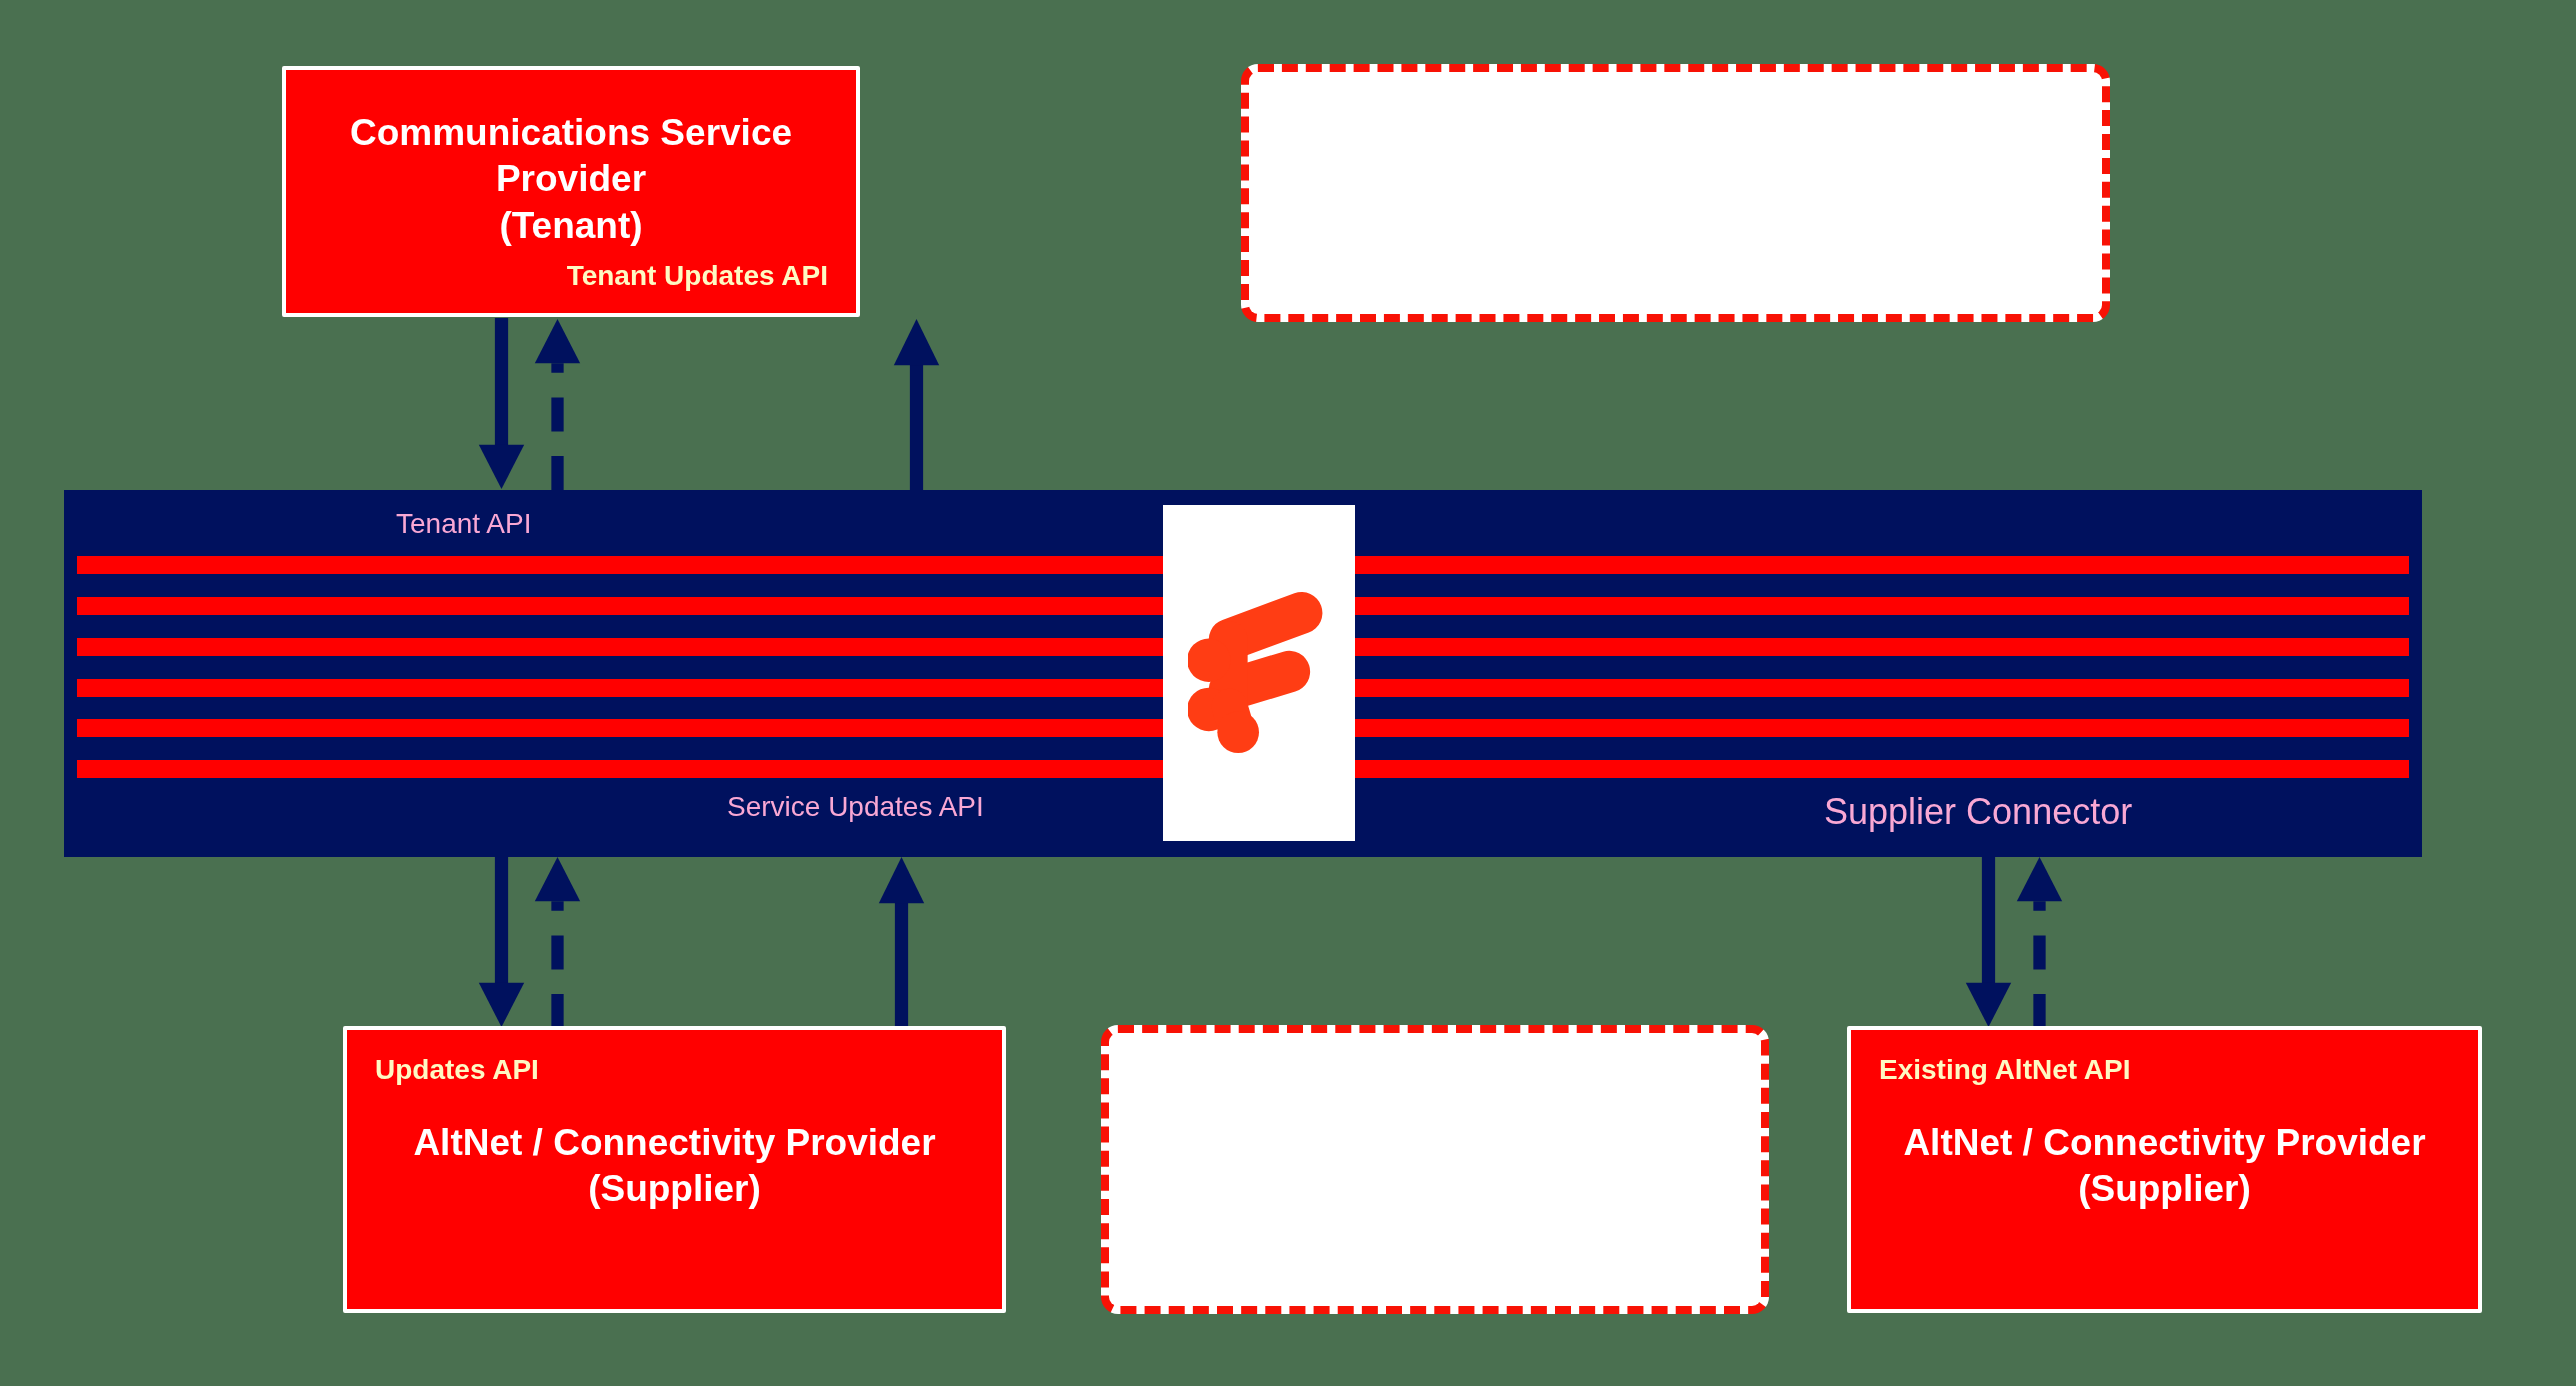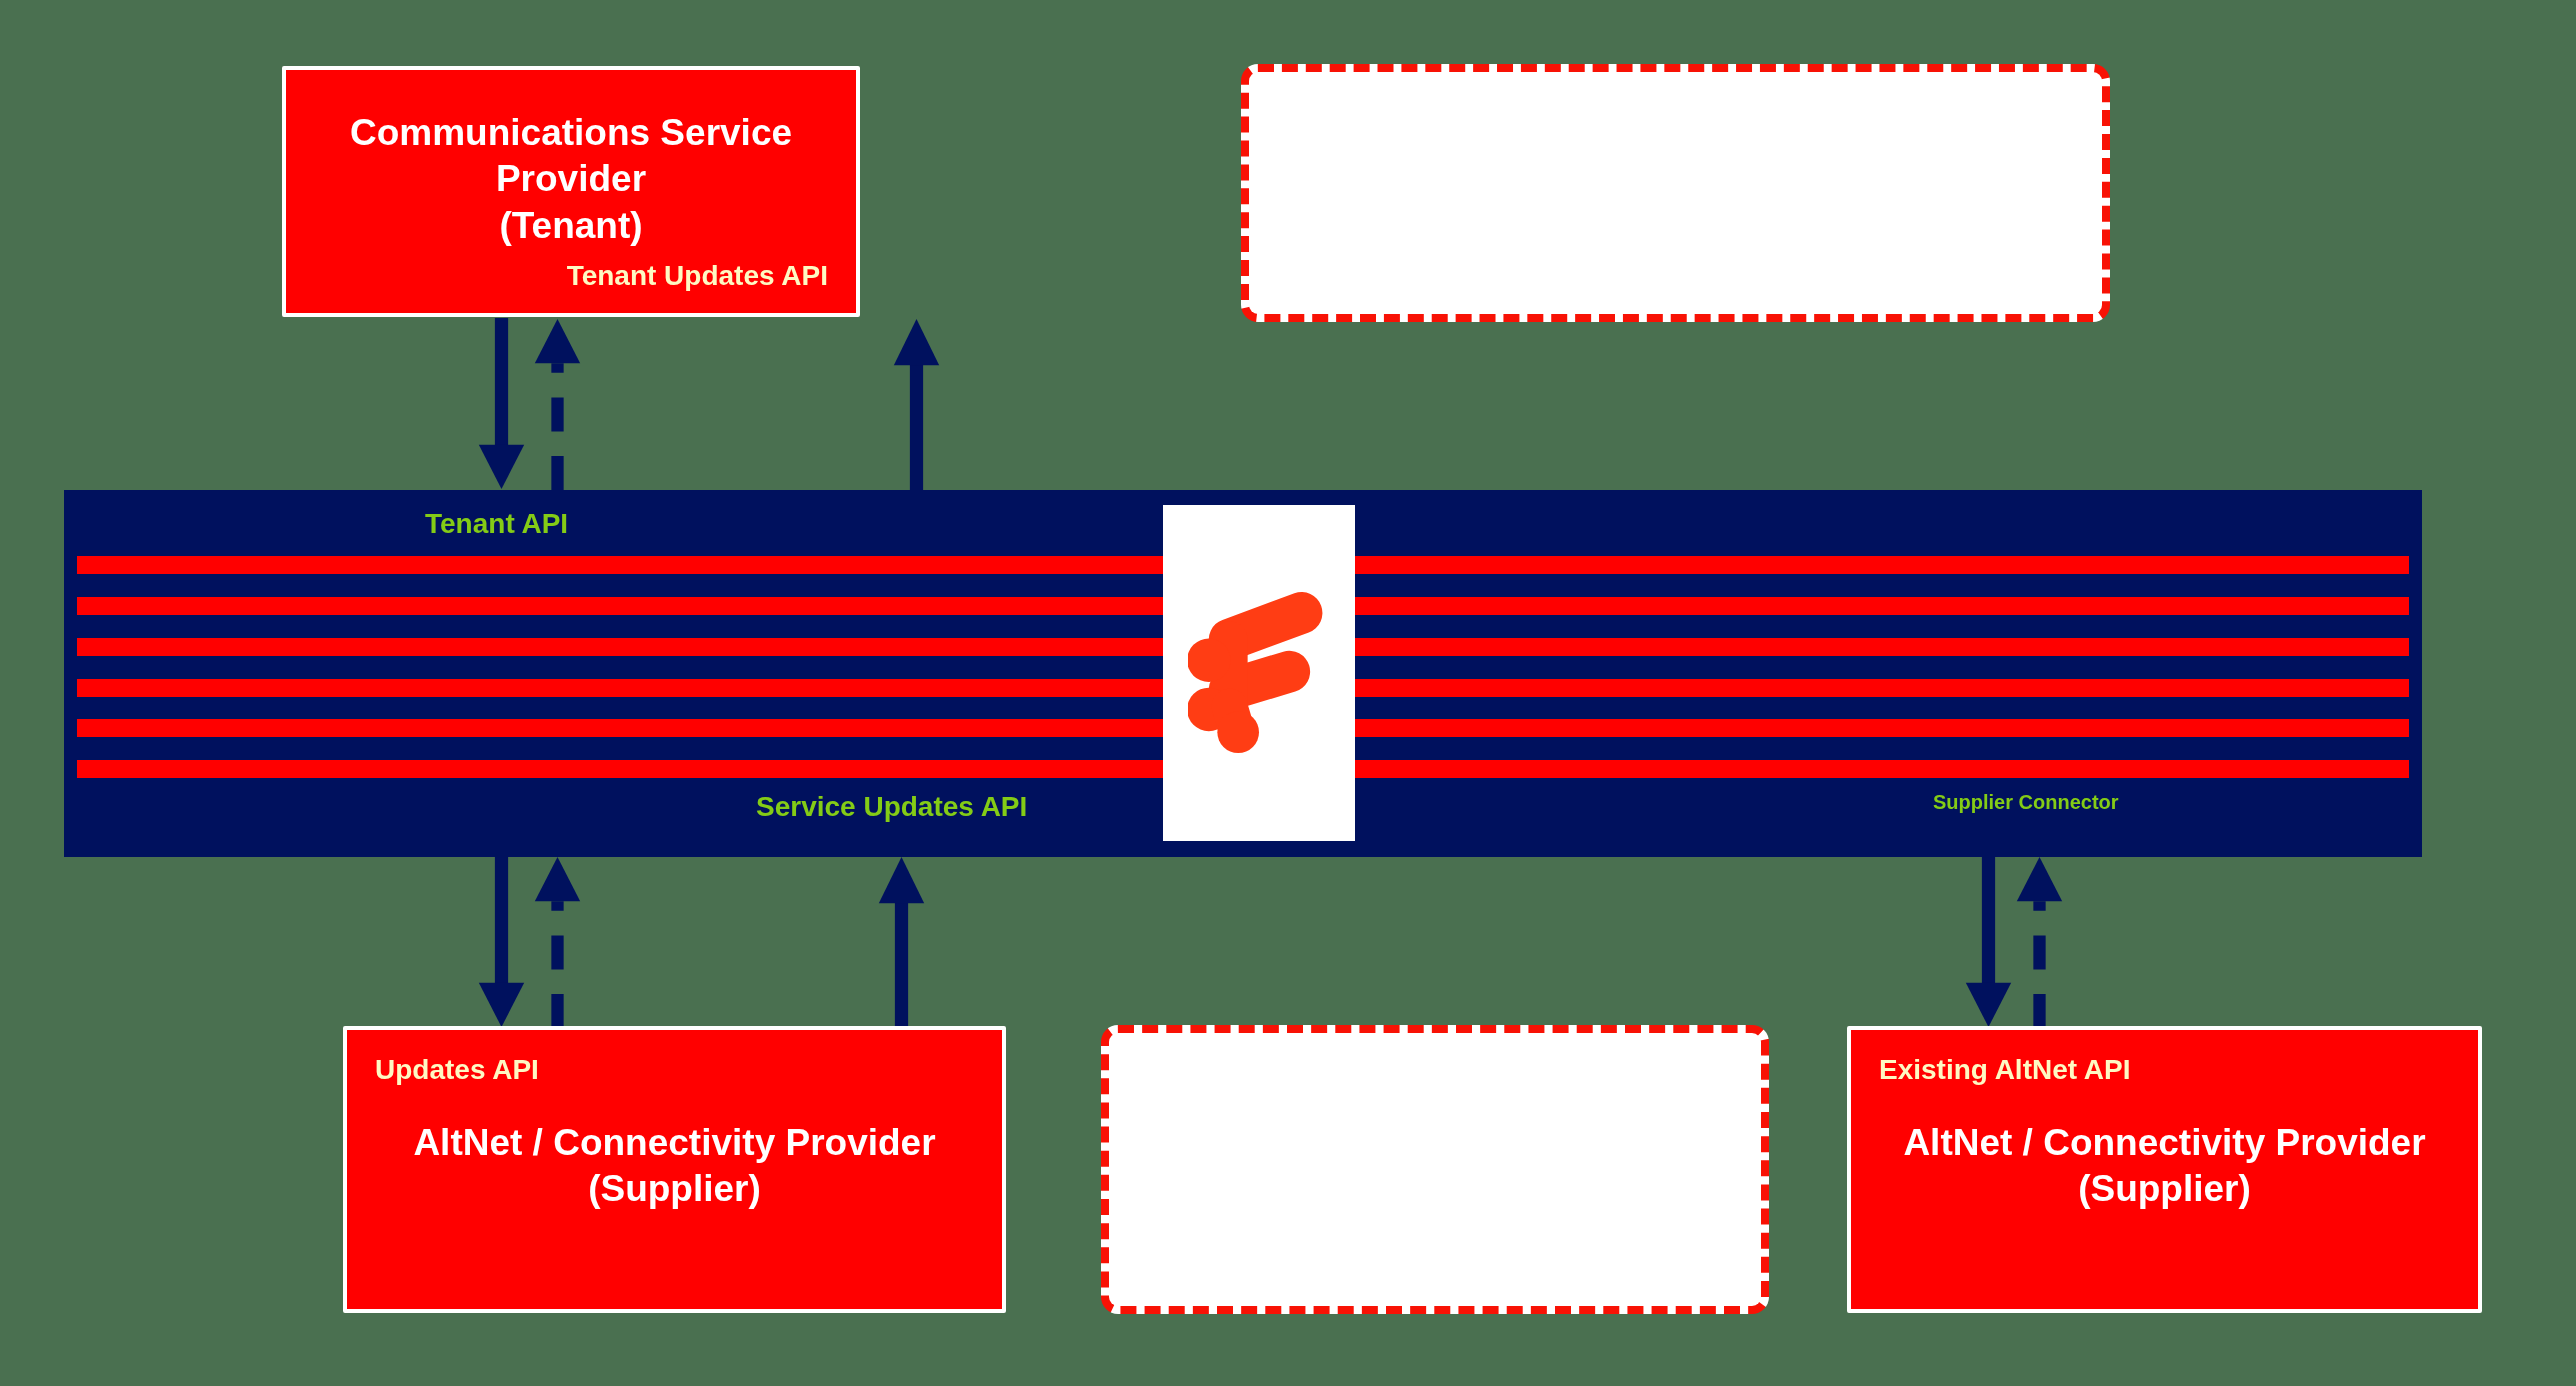--- a/index.html
+++ b/index.html
@@ -62,25 +62,24 @@
   }
   .stripe {
     position: absolute;
     left: 13.3px;
     width: 2332px;
     height: 18px;
     background: #ff0000;
   }
   .bar-label {
     position: absolute;
-    font-weight: bold;
-    color: #84cc16;
+    font-weight: normal;
+    color: #f9a8d4;
     white-space: nowrap;
     z-index: 6;
-    margin-left: 29px;
   }
 
   
   #logo-tile {
     position: absolute;
     left: 1163px;
     top: 505px;
     width: 192px;
     height: 336px;
     background: #ffffff;
@@ -131,21 +130,21 @@
     <div class="stripe" style="top:107px;"></div>
     <div class="stripe" style="top:148px;"></div>
     <div class="stripe" style="top:189px;"></div>
     <div class="stripe" style="top:229px;"></div>
     <div class="stripe" style="top:270px;"></div>
 
     <div class="bar-label" style="left:332px; top:18px; font-size:28px;">Tenant API</div>
 
     <div class="bar-label" style="left:663px; top:301px; font-size:28px;">Service Updates API</div>
 
-    <div class="bar-label" style="left:1840px; top:301px; font-size:20px;">Supplier Connector</div>
+    <div class="bar-label" style="left:1760px; top:301px; font-size:36px;">Supplier Connector</div>
   </div>
 
   <div id="logo-tile">
     <svg width="142" height="171" viewBox="0 0 150 180">
       <g fill="none" stroke="#ff3d14" stroke-linecap="round" stroke-linejoin="round">
 
         <path d="M44 54 L120 26" stroke-width="44"></path>
 
         <path d="M44 107 L107 88" stroke-width="44"></path>
 

